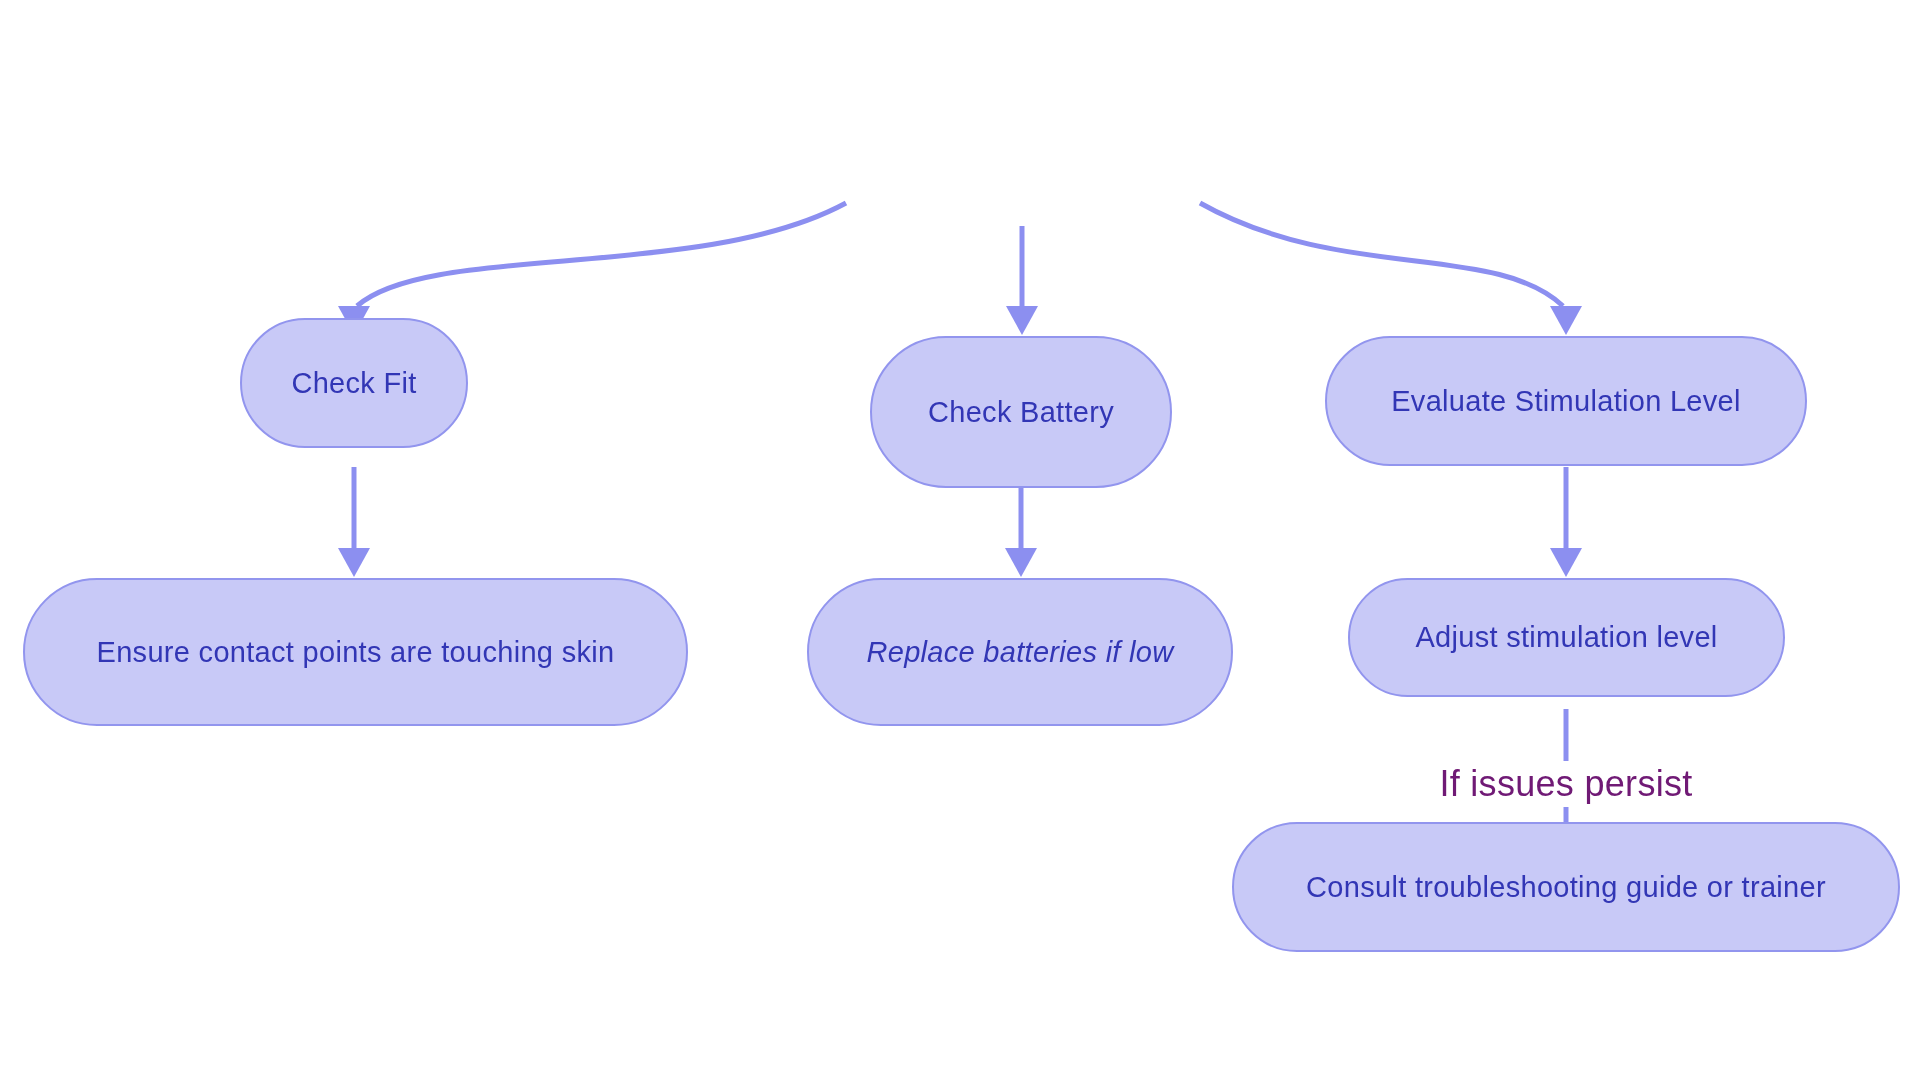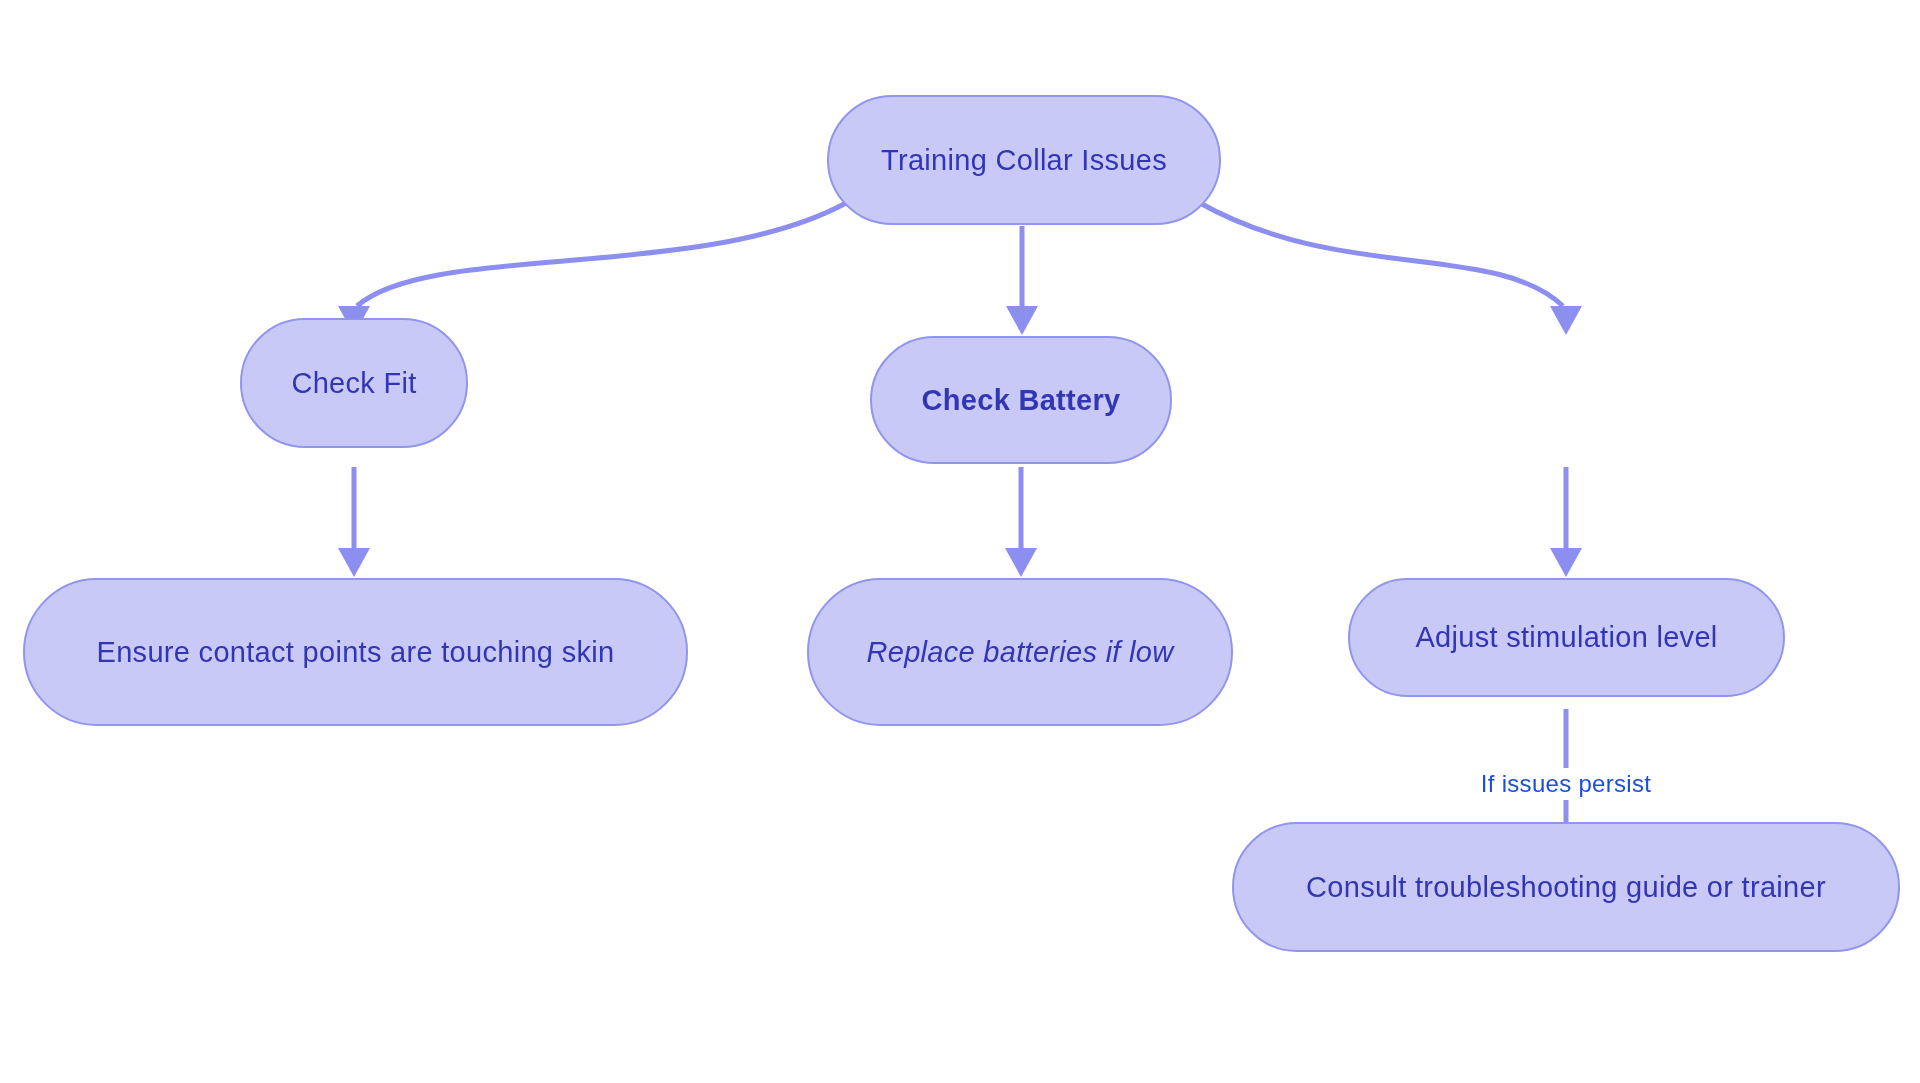--- a/index.html
+++ b/index.html
@@ -34,35 +34,35 @@
     display: flex;
     align-items: center;
     justify-content: center;
     text-align: center;
     letter-spacing: 0.3px;
     white-space: nowrap;
   }
   
   .n-root      { left: 827px;  top: 95px;  width: 394px; height: 130px; }
   .n-fit       { left: 240px;  top: 318px; width: 228px; height: 130px; }
-  .n-battery   { left: 870px;  top: 336px; width: 302px; height: 128px; font-weight: bold; }
+  .n-battery   { left: 870px;  top: 336px; width: 302px; height: 152px; }
   .n-evaluate  { left: 1325px; top: 336px; width: 482px; height: 130px; }
   .n-ensure    { left: 23px;   top: 578px; width: 665px; height: 148px; }
   .n-replace   { left: 807px;  top: 578px; width: 426px; height: 148px; font-style: italic; }
   .n-adjust    { left: 1348px; top: 578px; width: 437px; height: 119px; }
   .n-consult   { left: 1232px; top: 822px; width: 668px; height: 130px; }
 
   .edge-label {
     position: absolute;
     left: 1566px;
     top: 784px;
     transform: translate(-50%, -50%);
     background: #ffffff;
-    color: #1d4ed8;
-    font-size: 24px;
+    color: #701a75;
+    font-size: 36px;
     letter-spacing: 0.3px;
     padding: 2px 8px;
     white-space: nowrap;
   }
 </style>
 </head>
 <body>
 
 <div class="canvas">
 
@@ -87,32 +87,32 @@
       <path d="M 338 306 L 370 306 L 354 335 Z"></path>
       <path d="M 1006 306 L 1038 306 L 1022 335 Z"></path>
       <path d="M 1550 306 L 1582 306 L 1566 335 Z"></path>
       <path d="M 338 548 L 370 548 L 354 577 Z"></path>
       <path d="M 1005 548 L 1037 548 L 1021 577 Z"></path>
       <path d="M 1550 548 L 1582 548 L 1566 577 Z"></path>
       <path d="M 1550 828 L 1582 828 L 1566 857 Z"></path>
     </g>
   </svg>
 
-  <div class="node n-root">
-    <span>Training Collar Issues</span>
-  </div>
 
   <div class="node n-fit">
     <span>Check Fit</span>
   </div>
 
   <div class="node n-battery">
     <span>Check Battery</span>
   </div>
 
+  <div class="node n-evaluate">
+    <span>Evaluate Stimulation Level</span>
+  </div>
 
   <div class="node n-ensure">
     <span>Ensure contact points are touching skin</span>
   </div>
 
   <div class="node n-replace">
     <span>Replace batteries if low</span>
   </div>
 
   <div class="node n-adjust">

